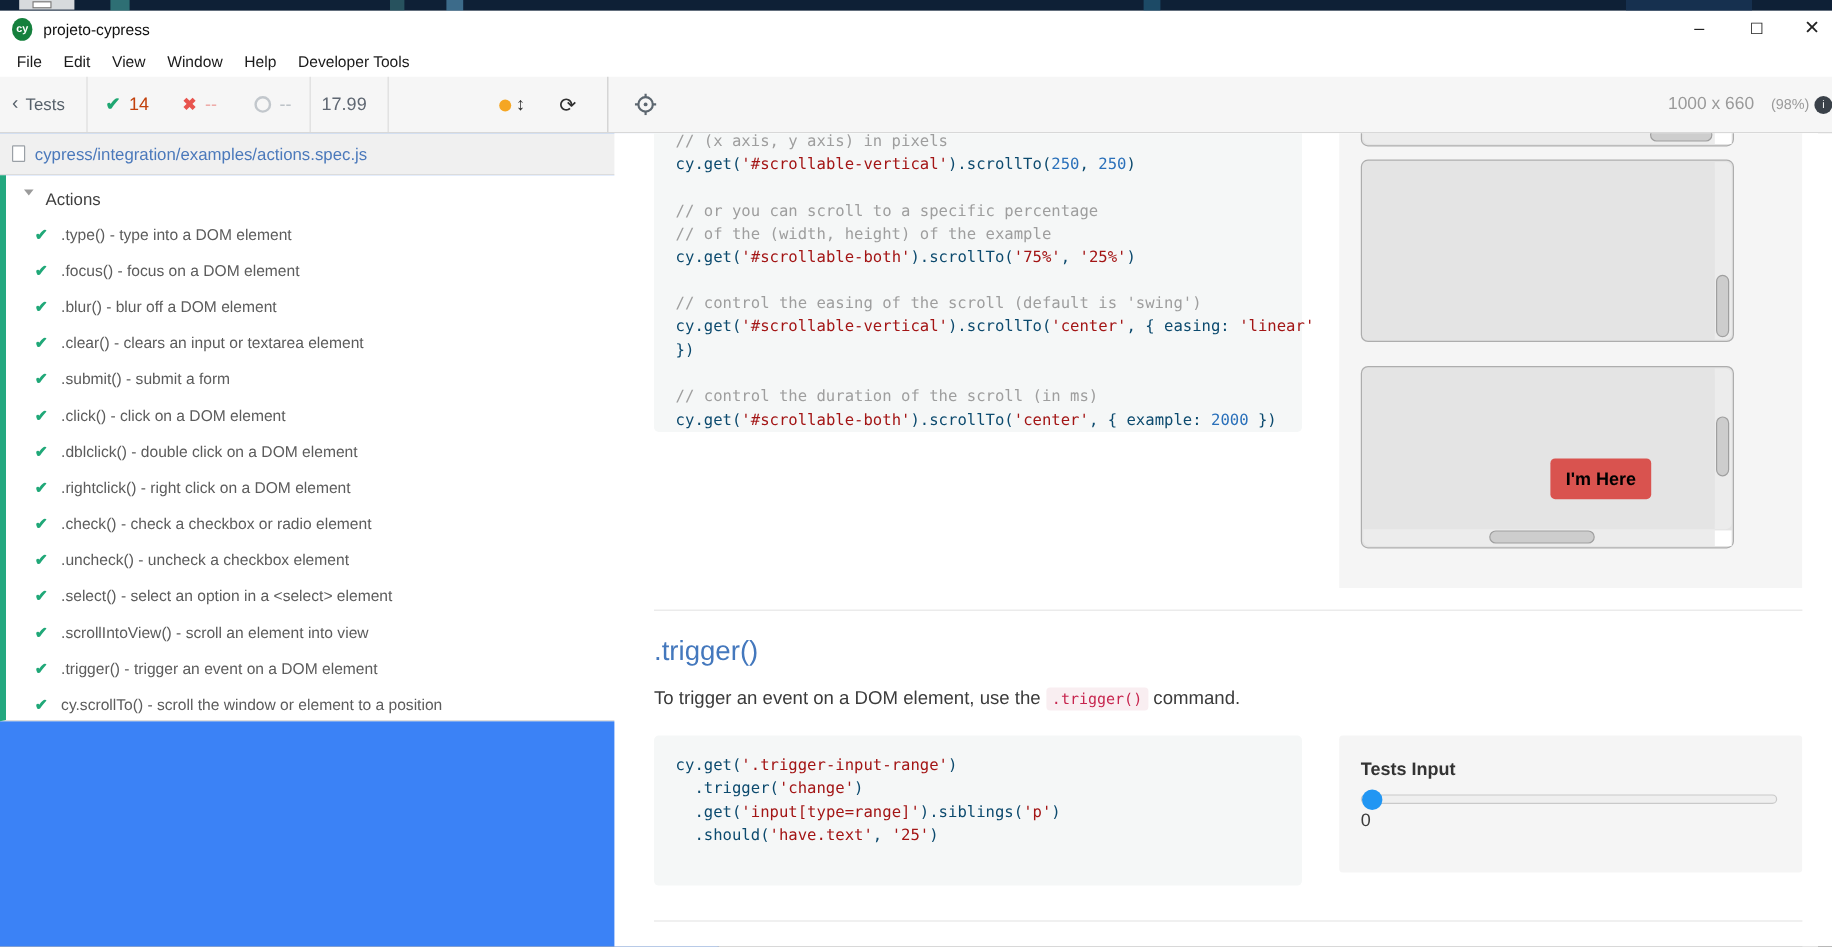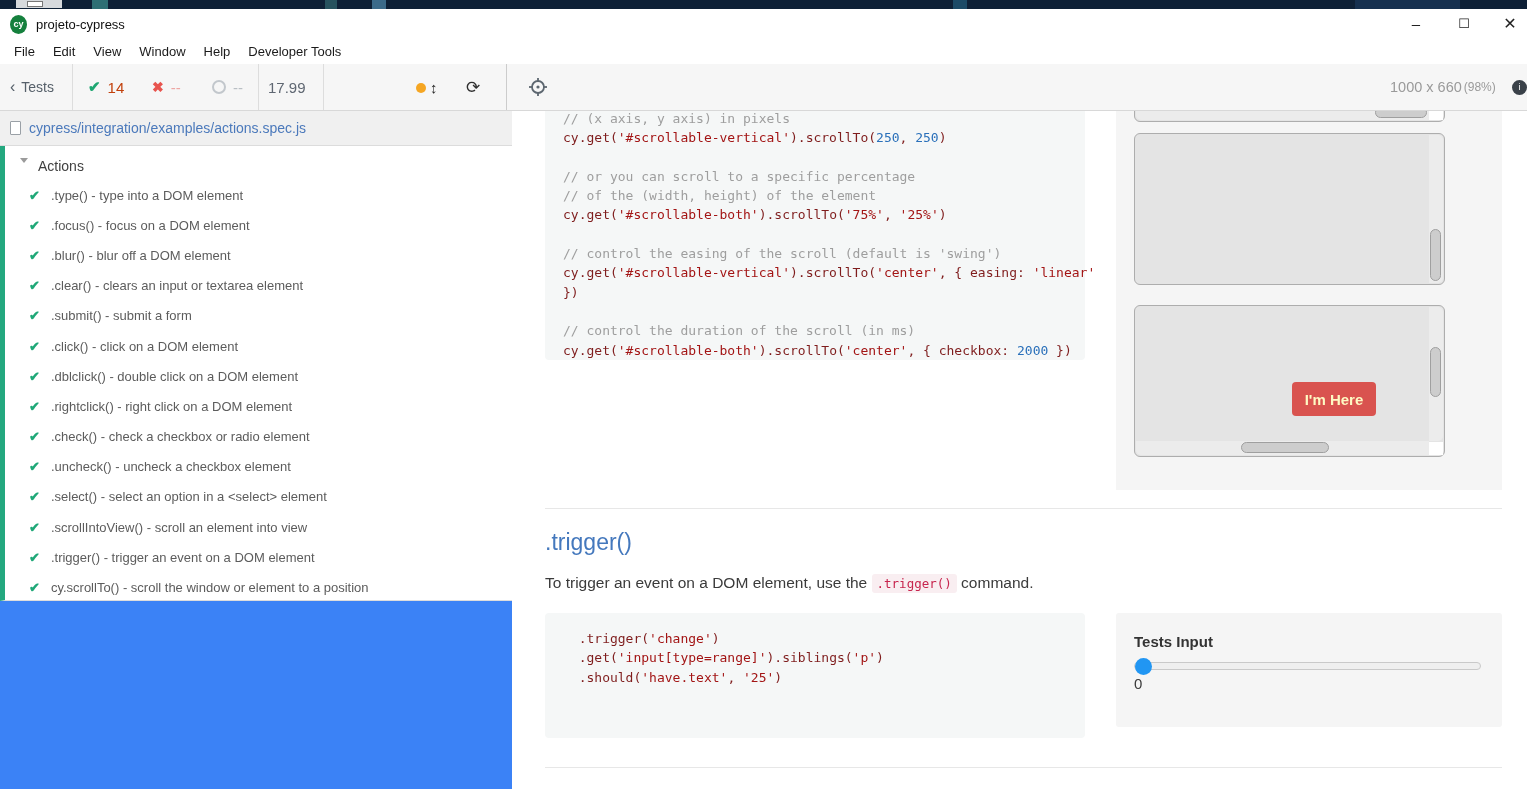--- a/index.html
+++ b/index.html
@@ -46,21 +46,21 @@
   .updown { position:absolute; left:430px; top:0; height:46px; display:flex; align-items:center;
             color:#2f2f2f; font-size:15px; font-weight:bold; }
   .refresh { position:absolute; left:466px; top:0; height:46px; display:flex; align-items:center;
              color:#2f2f2f; font-size:17px; }
   .crosshair { position:absolute; left:529px; top:14px; }
   .url-pill { position:absolute; left:575px; top:73px; width:807px; height:27px; background:#fff;
               border:1px solid #cfcfcf; border-radius:14px; display:flex; align-items:center;
               padding:0 4px 0 5px; overflow:hidden; }
   .url-sel { background:#3c9bf8; color:#fff; font-size:13.5px; padding:2px 3px; white-space:nowrap; }
   .viewport-info { position:absolute; left:1390px; top:0; height:46px; display:flex; align-items:center;
-                   gap:2px; color:#9a9a9a; }
+                   gap:14px; color:#9a9a9a; }
   .vp-size { font-size:14.5px; } .vp-zoom { font-size:12px; }
   .info-circle { position:absolute; left:1512px; top:16px; width:15px; height:15px; border-radius:50%;
                  background:#3a4149; color:#fff; font-size:9px; text-align:center; line-height:15px; }
 
   
   .sidebar { position:absolute; left:0; top:111px; width:599px; height:678px; background:#3b82f6;
              border-right:1px solid #737373; }
   .spec-header { position:absolute; left:0; top:0; width:100%; height:35px; background:#f0f0f0;
                  border-bottom:1px solid #dcdcdc; display:flex; align-items:center; padding-left:10px; }
   .file-icon { width:11px; height:14px; background:#fff; border:1px solid #9aa0a6; border-radius:1px; }
@@ -72,41 +72,41 @@
            border-top:5px solid #9b9b9b; margin-right:10px; }
   .test-item { height:30.2px; display:flex; align-items:center; padding-left:24px;
                color:#5c5c5c; font-size:13px; }
   .test-check { color:#20a878; font-weight:bold; font-size:13px; margin-right:11px; }
 
   
   .main { position:absolute; left:512px; top:111px; width:1003px; height:678px; background:#fff; overflow:hidden; }
   .code-block { position:absolute; background:#f5f7f7; border-radius:4px;
                 font-family:"DejaVu Sans Mono", monospace; font-size:13px; }
   .code-line { white-space:pre; line-height:19.3px; }
-  .tk-c { color:#9e9e9e; } .tk-p { color:#7f1d1d; } .tk-s { color:#a31515; } .tk-n { color:#2a70ba; }
+  .tk-c { color:#9e9e9e; } .tk-p { color:#0c4a6e; } .tk-s { color:#a31515; } .tk-n { color:#2a70ba; }
   #code1 { left:33px; top:-6px; width:540px; height:255px; padding:4px 0 0 18px; }
   #code2 { left:33px; top:502px; width:540px; height:125px; padding:16px 0 0 18px; }
 
   .panel { position:absolute; background:#f5f5f5; }
   #panel-scroll { left:604px; top:-8px; width:386px; height:387px; }
   #panel-range  { left:604px; top:502px; width:386px; height:114px; border-radius:3px; }
 
   .gray-box { position:absolute; left:18px; width:311px; background:#e4e4e4;
               border:1px solid #adadad; border-radius:6px; }
   #box0 { top:-25px; height:44px; }
   #box1 { top:30px; height:152px; }
   #box2 { top:202px; height:152px; }
   .vtrack { position:absolute; right:1px; top:1px; width:14px; background:#ececec; border-radius:0 5px 5px 0; }
   .vthumb { position:absolute; left:1px; width:11px; background:#cdcdcd; border:1px solid #9f9f9f; border-radius:7px; }
   .htrack { position:absolute; left:1px; bottom:1px; height:14px; background:#ececec; border-radius:0 0 0 5px; }
   .hthumb { position:absolute; top:1px; height:11px; background:#cdcdcd; border:1px solid #9f9f9f; border-radius:7px; }
   .corner { position:absolute; right:1px; bottom:1px; width:14px; height:13px; background:#fff; }
 
   .im-here { position:absolute; left:157px; top:76px; width:84px; height:34px; background:#d9534f;
-             border:none; border-radius:4px; color:#fef9c3; font-weight:bold; font-size:15px;
+             border:none; border-radius:4px; color:#000000; font-weight:bold; font-size:15px;
              font-family:"Liberation Sans", sans-serif; }
 
   .hr { position:absolute; left:33px; width:965px; height:1px; background:#e7e7e7; }
   #hr1 { top:397px; } #hr2 { top:656px; }
 
   .section-heading { position:absolute; left:33px; top:418px; font-size:23px; color:#4478bd; }
   .section-desc { position:absolute; left:33px; top:463px; font-size:15.5px; color:#3b3b3b; }
   .inline-code { font-family:"DejaVu Sans Mono", monospace; font-size:12.5px; color:#c7254e;
                  background:#f9eef1; padding:2px 5px; border-radius:3px; }
 
@@ -282,29 +282,29 @@
     </div>
   </div>
 
   <div class="main">
 
     <div id="code1" class="code-block">
         <div class="code-line"><span class="tk-c">// (x axis, y axis) in pixels</span></div>
         <div class="code-line"><span class="tk-p">cy.get(</span><span class="tk-s">'#scrollable-vertical'</span><span class="tk-p">).scrollTo(</span><span class="tk-n">250</span><span class="tk-p">, </span><span class="tk-n">250</span><span class="tk-p">)</span></div>
         <div class="code-line">&nbsp;</div>
         <div class="code-line"><span class="tk-c">// or you can scroll to a specific percentage</span></div>
-        <div class="code-line"><span class="tk-c">// of the (width, height) of the element</span></div>
+        <div class="code-line"><span class="tk-c">// of the (width, height) of the example</span></div>
         <div class="code-line"><span class="tk-p">cy.get(</span><span class="tk-s">'#scrollable-both'</span><span class="tk-p">).scrollTo(</span><span class="tk-s">'75%'</span><span class="tk-p">, </span><span class="tk-s">'25%'</span><span class="tk-p">)</span></div>
         <div class="code-line">&nbsp;</div>
         <div class="code-line"><span class="tk-c">// control the easing of the scroll (default is 'swing')</span></div>
         <div class="code-line"><span class="tk-p">cy.get(</span><span class="tk-s">'#scrollable-vertical'</span><span class="tk-p">).scrollTo(</span><span class="tk-s">'center'</span><span class="tk-p">, { easing: </span><span class="tk-s">'linear'</span></div>
         <div class="code-line"><span class="tk-p">})</span></div>
         <div class="code-line">&nbsp;</div>
         <div class="code-line"><span class="tk-c">// control the duration of the scroll (in ms)</span></div>
-        <div class="code-line"><span class="tk-p">cy.get(</span><span class="tk-s">'#scrollable-both'</span><span class="tk-p">).scrollTo(</span><span class="tk-s">'center'</span><span class="tk-p">, { checkbox: </span><span class="tk-n">2000</span><span class="tk-p"> })</span></div>
+        <div class="code-line"><span class="tk-p">cy.get(</span><span class="tk-s">'#scrollable-both'</span><span class="tk-p">).scrollTo(</span><span class="tk-s">'center'</span><span class="tk-p">, { example: </span><span class="tk-n">2000</span><span class="tk-p"> })</span></div>
       </div>
 
     <div id="panel-scroll" class="panel">
       <div id="box0" class="gray-box">
         <div class="htrack" style="right:15px">
           <div class="hthumb" style="right:2px;width:52px"></div>
         </div>
         <div class="corner"></div>
       </div>
       <div id="box1" class="gray-box">
@@ -325,20 +325,21 @@
     </div>
 
     <div id="hr1" class="hr"></div>
 
     <div class="section-heading">.trigger()</div>
     <div class="section-desc">
       <span>To trigger an event on a DOM element, use the </span><span class="inline-code">.trigger()</span><span> command.</span>
     </div>
 
     <div id="code2" class="code-block">
+        <div class="code-line"><span class="tk-p">cy.get(</span><span class="tk-s">'.trigger-input-range'</span><span class="tk-p">)</span></div>
         <div class="code-line"><span class="tk-p">  .trigger(</span><span class="tk-s">'change'</span><span class="tk-p">)</span></div>
         <div class="code-line"><span class="tk-p">  .get(</span><span class="tk-s">'input[type=range]'</span><span class="tk-p">).siblings(</span><span class="tk-s">'p'</span><span class="tk-p">)</span></div>
         <div class="code-line"><span class="tk-p">  .should(</span><span class="tk-s">'have.text'</span><span class="tk-p">, </span><span class="tk-s">'25'</span><span class="tk-p">)</span></div>
       </div>
 
     <div id="panel-range" class="panel">
       <div class="range-label">Tests Input</div>
       <div class="range-track">
         <div class="range-thumb"></div>
       </div>

